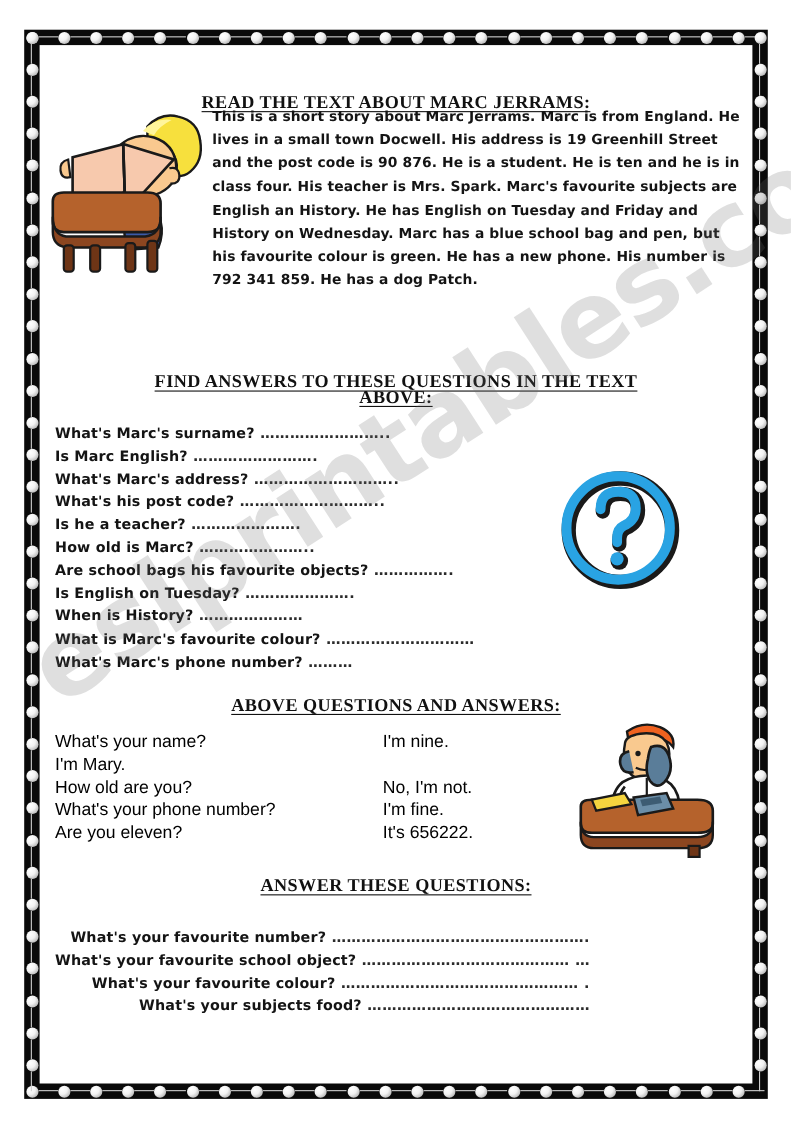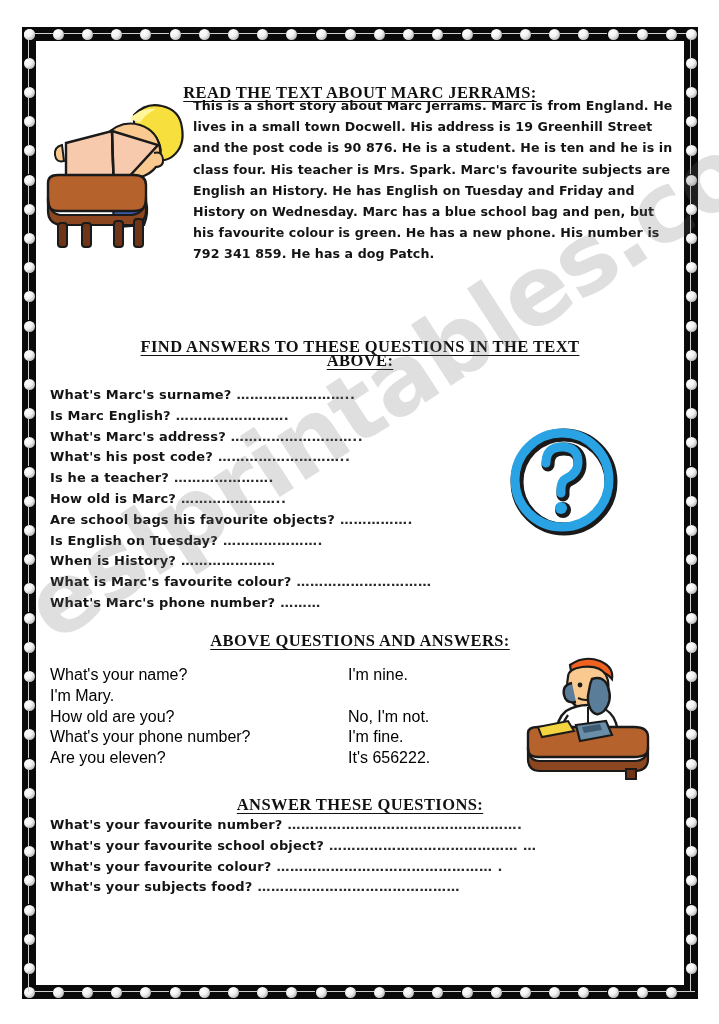--- a/index.html
+++ b/index.html
@@ -522,21 +522,21 @@
 
         <path d="M50 72 l30 -4 l6 14 l-32 6 z" fill="#6b8ea8" stroke="#1a1a1a" stroke-width="2.2"></path>
         <path d="M56 74 l18 -3 l2 6 l-18 3 z" fill="#3d5c73" stroke="none"></path>
 
         <rect x="100" y="116" width="10" height="10" fill="#6e3516" stroke="#1a1a1a" stroke-width="2"></rect>
       </svg>
     </div>
 
     <div class="heading" style="position:absolute; left:0; top:748px; width:636px;">ANSWER THESE QUESTIONS:</div>
 
-    <div class="q-list" id="answer-list" style="top:768px;">
+    <div class="q-list" id="answer-list" style="top:796px;text-align:right;">
         <div class="q-line"><span>What's your favourite number?</span><span class="dots">  …………………………………………….</span></div>
         <div class="q-line"><span>What's your favourite school object?</span><span class="dots"> …………………………………… …</span></div>
         <div class="q-line"><span>What's your favourite colour?</span><span class="dots"> ………………………………………… .</span></div>
         <div class="q-line"><span>What's your subjects food?</span><span class="dots"> ………………………………………</span></div>
       </div>
 
   </div>
 
   <div class="watermark">
     <span>eslprintables.com</span>

